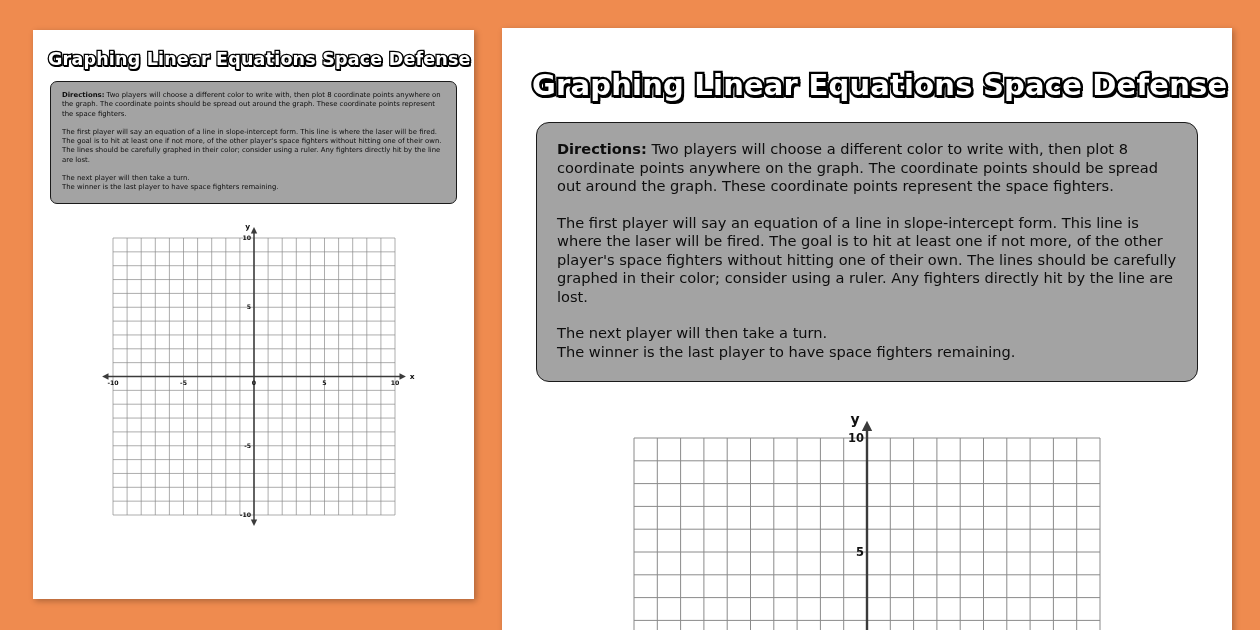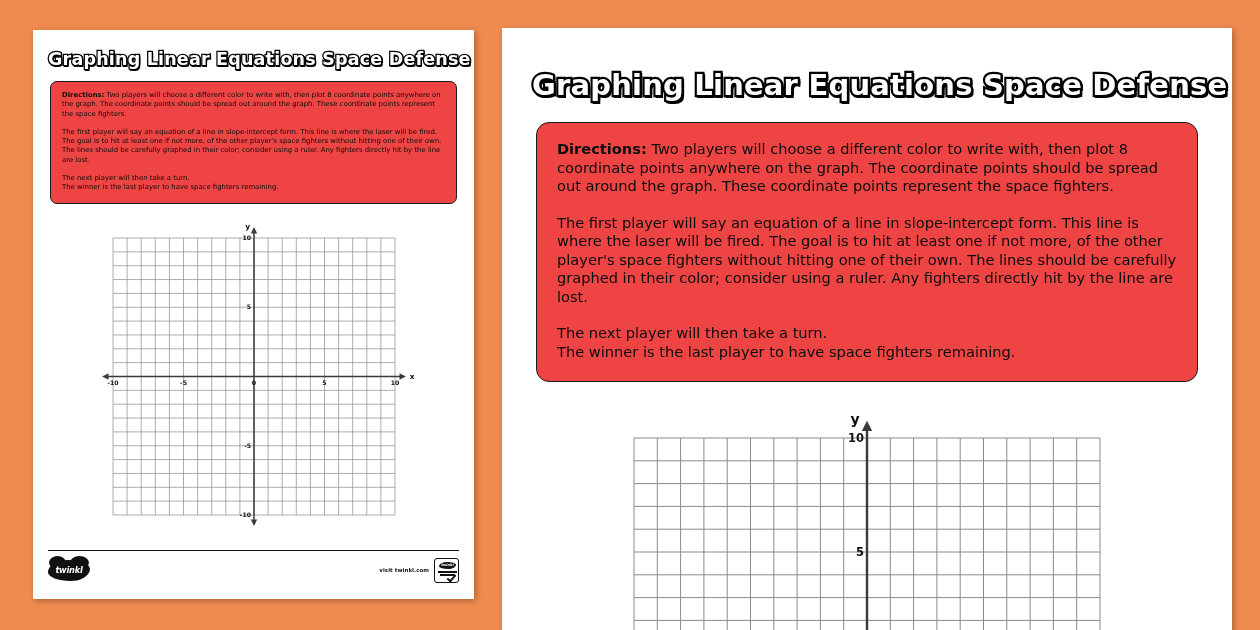--- a/index.html
+++ b/index.html
@@ -70,21 +70,21 @@
     text-shadow:
        2.6px 2.6px 0 #000,
        2.6px 0 0 #000,
        0 2.6px 0 #000;
     margin-bottom: 18px;
   }
 
   
   .directions-box {
     border: 1px solid #1a1a1a;
-    background: #ef4444;
+    background: #a3a3a3;
   }
 
   #page-thumb .directions-box {
     border-radius: 7px;
     padding: 9px 11px 10px 11px;
     margin: 0 2px;
   }
 
   #page-zoom .directions-box {
     border-radius: 13px;
@@ -321,39 +321,20 @@
           <text x="152" y="16.17" text-anchor="end" font-size="6.2" fill="#111111" font-family="&quot;DejaVu Sans&quot;, sans-serif" font-weight="700">10</text>
           <text x="152" y="85.42" text-anchor="end" font-size="6.2" fill="#111111" font-family="&quot;DejaVu Sans&quot;, sans-serif" font-weight="700">5</text>
           <text x="152" y="223.92" text-anchor="end" font-size="6.2" fill="#111111" font-family="&quot;DejaVu Sans&quot;, sans-serif" font-weight="700">-5</text>
           <text x="152" y="293.17" text-anchor="end" font-size="6.2" fill="#111111" font-family="&quot;DejaVu Sans&quot;, sans-serif" font-weight="700">-10</text>
           <text x="313.275" y="155.125" text-anchor="middle" font-size="7.5" fill="#111111" font-family="&quot;DejaVu Sans&quot;, sans-serif" font-weight="700">x</text>
           <text x="148.625" y="4.974999999999999" text-anchor="middle" font-size="7.5" fill="#111111" font-family="&quot;DejaVu Sans&quot;, sans-serif" font-weight="700">y</text>
         </g>
     </svg>
   </div>
 
-  <div class="page-footer">
-    <div class="footer-rule"></div>
-    <div class="footer-row">
-      <div class="twinkl-logo">
-        <span class="blob"></span>
-        <span class="word">twinkl</span>
-      </div>
-      <div class="footer-right">
-        <span class="visit-text">visit twinkl.com</span>
-        <div class="award-badge">
-          <span class="mini-blob"></span>
-          <span class="mini-word">twinkl</span>
-          <span class="mini-line l1"></span>
-          <span class="mini-line l2"></span>
-          <span class="tick"></span>
-        </div>
-      </div>
-    </div>
-  </div>
 
 </div>
 
 <div class="page-card" id="page-zoom">
 
   <h1 class="doc-title">Graphing Linear Equations Space Defense Game</h1>
 
   <div class="directions-box">
     <p class="dir-para"><span class="dir-label">Directions:</span><span> Two players will choose a different color to write with, then plot 8 coordinate points anywhere on the graph. The coordinate points should be spread out around the graph. These coordinate points represent the space fighters.</span></p>
     <p class="dir-para">The first player will say an equation of a line in slope-intercept form. This line is where the laser will be fired. The goal is to hit at least one if not more, of the other player's space fighters without hitting one of their own. The lines should be carefully graphed in their color; consider using a ruler. Any fighters directly hit by the line are lost.</p>

